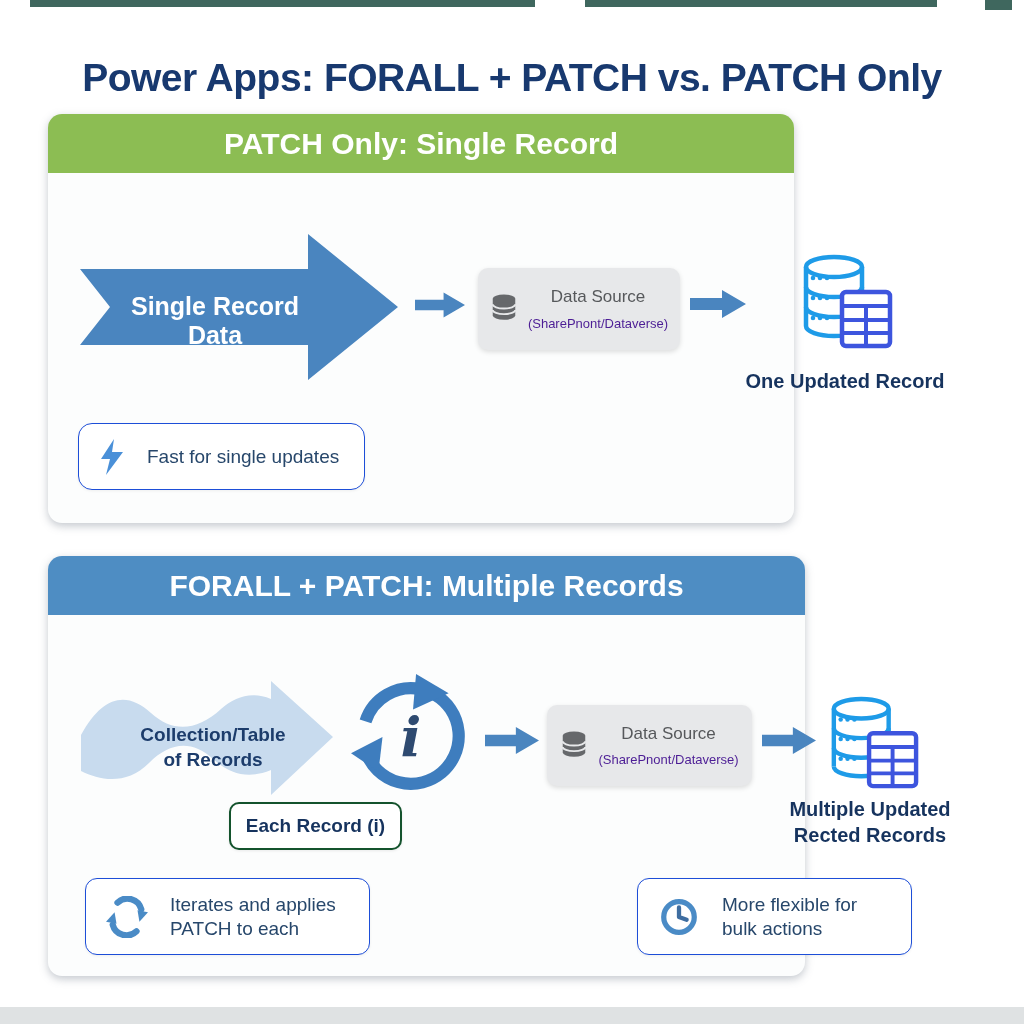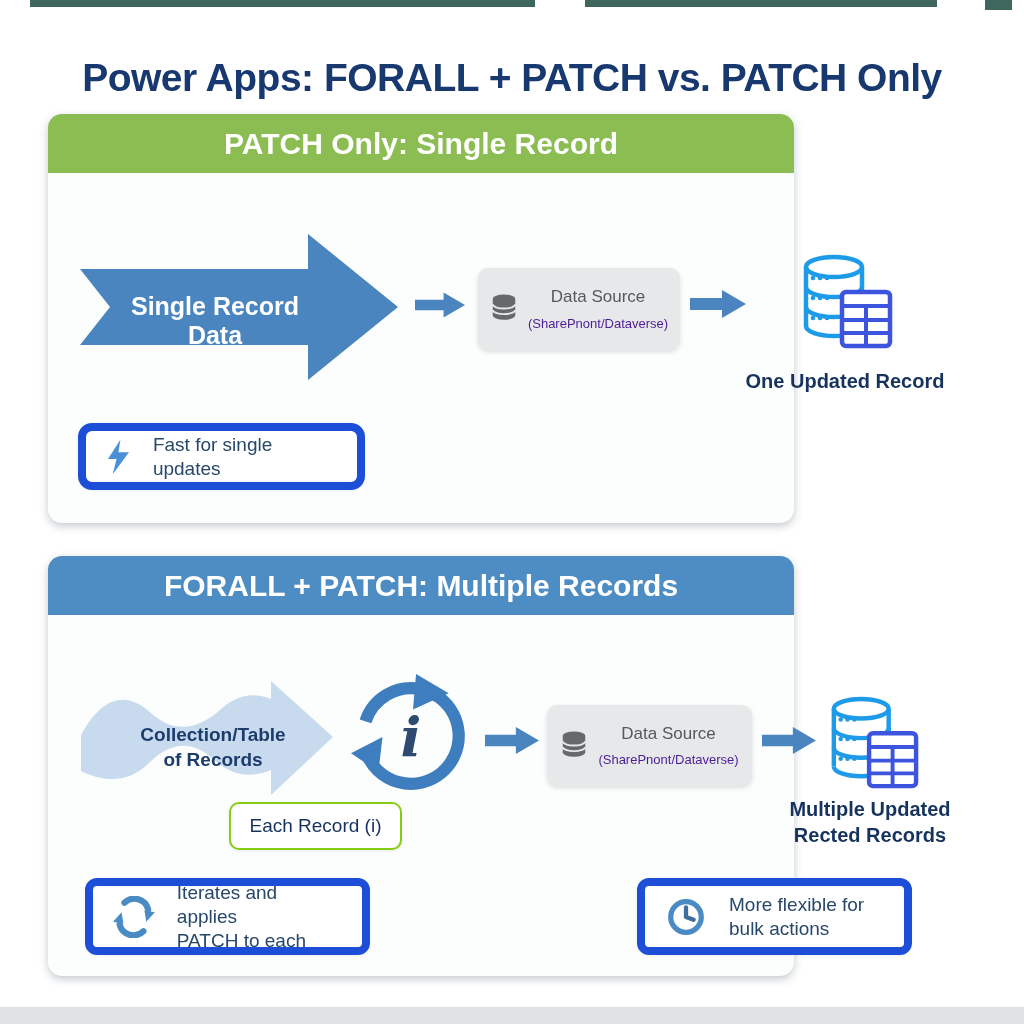--- a/index.html
+++ b/index.html
@@ -15,21 +15,21 @@
   .main-title{
     position:absolute;top:30px;left:0;width:1024px;text-align:center;
     font-size:39px;font-weight:bold;color:#18396f;letter-spacing:-.5px;
   }
 
   .panel{
     position:absolute;left:48px;width:746px;background:#fcfdfd;
     border-radius:14px;box-shadow:0 3px 9px rgba(100,110,125,.38);
   }
   .panel-single{top:114px;height:409px;}
-  .panel-multiple{top:556px;height:420px;}
+  .panel-multiple{top:556px;height:420px;padding-left:11px;}
   .panel-header{
     position:absolute;top:0;left:0;right:0;height:59px;border-radius:14px 14px 0 0;
     color:#ffffff;font-size:30px;font-weight:bold;text-align:center;line-height:59px;
   }
   .header-green{background:#8cbd53;}
   .header-blue{background:#4e8dc3;}
 
   .abs{position:absolute;}
 
   .big-arrow-label{
@@ -44,34 +44,34 @@
   }
   .ds-text{display:flex;flex-direction:column;align-items:center;line-height:1.25;gap:8px;}
   .ds-title{font-size:17px;color:#56585b;}
   .ds-sub{font-size:13px;color:#4c1d95;}
 
   .result-label{
     position:absolute;text-align:center;font-size:20px;font-weight:bold;color:#16335e;line-height:26px;
   }
 
   .note-box{
-    position:absolute;background:#ffffff;border:8px solid #1d4ed8;border-radius:14px;
+    position:absolute;background:#ffffff;border:1px solid #1d4ed8;border-radius:14px;
     display:flex;align-items:center;gap:22px;padding:0 20px;box-sizing:border-box;
     box-shadow:0 1px 3px rgba(0,0,0,.06);
   }
   .note-text{font-size:19px;color:#27476b;line-height:24px;}
 
   .wave-label{
     position:absolute;left:65px;top:166px;width:200px;text-align:center;
     font-size:19px;font-weight:bold;color:#1c3c6b;line-height:25px;
   }
   .each-record-box{
     position:absolute;left:181px;top:246px;width:173px;height:48px;
-    background:#ffffff;border:2px solid #84cc16;border-radius:10px;box-sizing:border-box;
-    text-align:center;line-height:44px;font-size:19px;font-weight:normal;color:#16335e;
+    background:#ffffff;border:2px solid #14532d;border-radius:10px;box-sizing:border-box;
+    text-align:center;line-height:44px;font-size:19px;font-weight:bold;color:#16335e;
     box-shadow:0 1px 3px rgba(0,0,0,.08);
   }
   svg{display:block;}
 </style>
 </head>
 <body>
 
 <div class="top-strip" style="left:30px;width:505px;"></div>
 <div class="top-strip" style="left:585px;width:352px;"></div>
 <div class="top-strip" style="left:985px;width:27px;height:10px;"></div>

